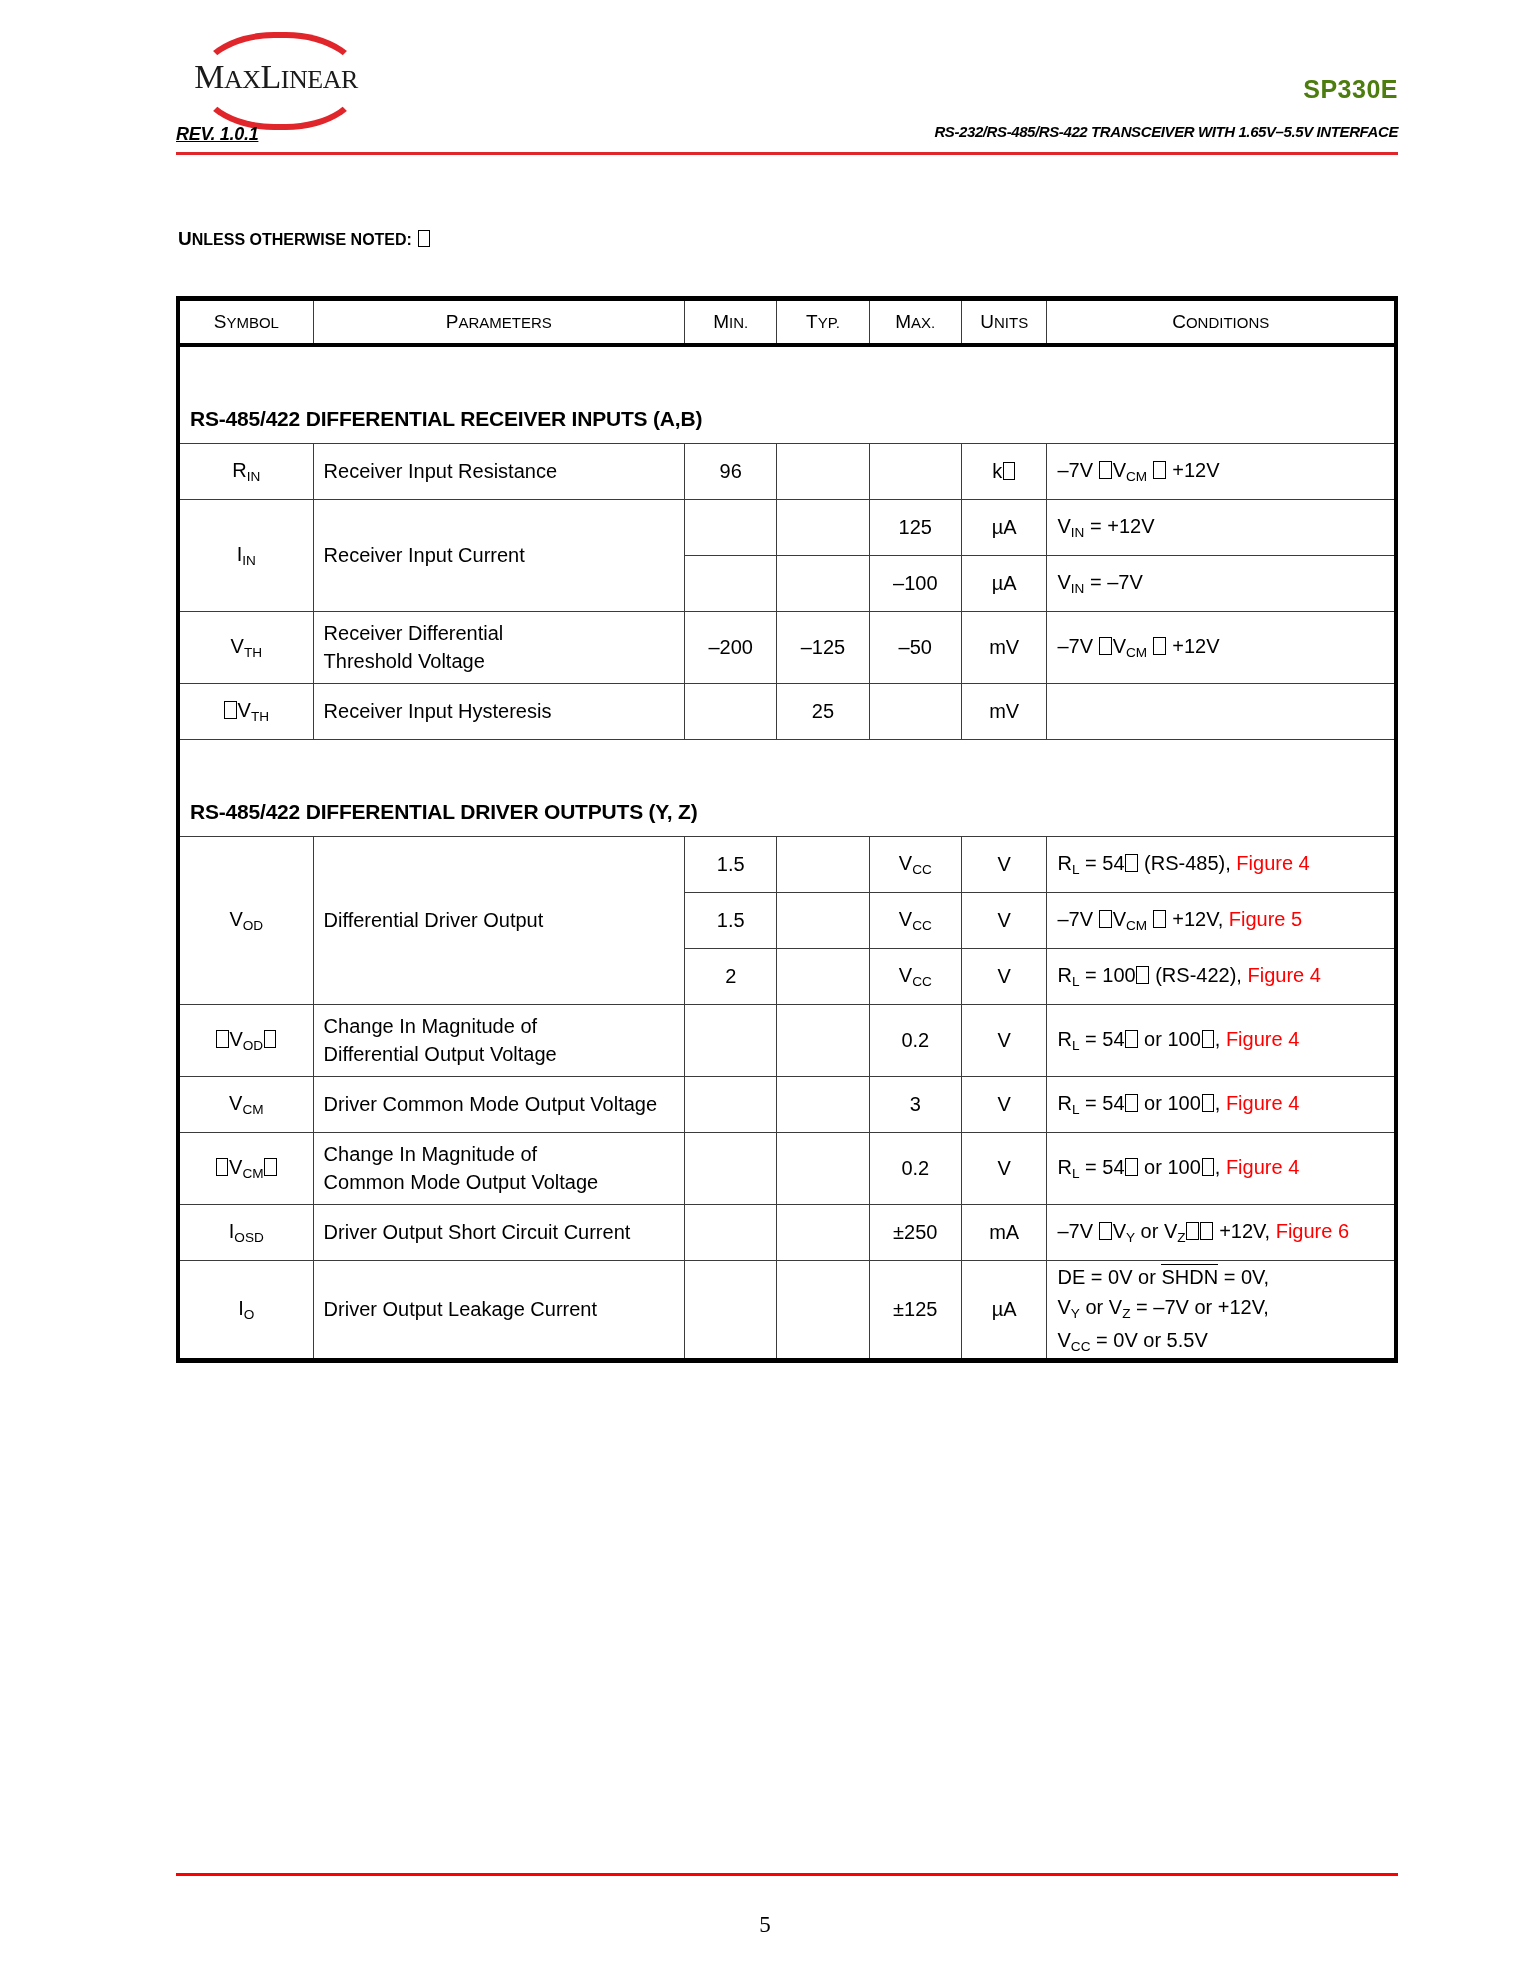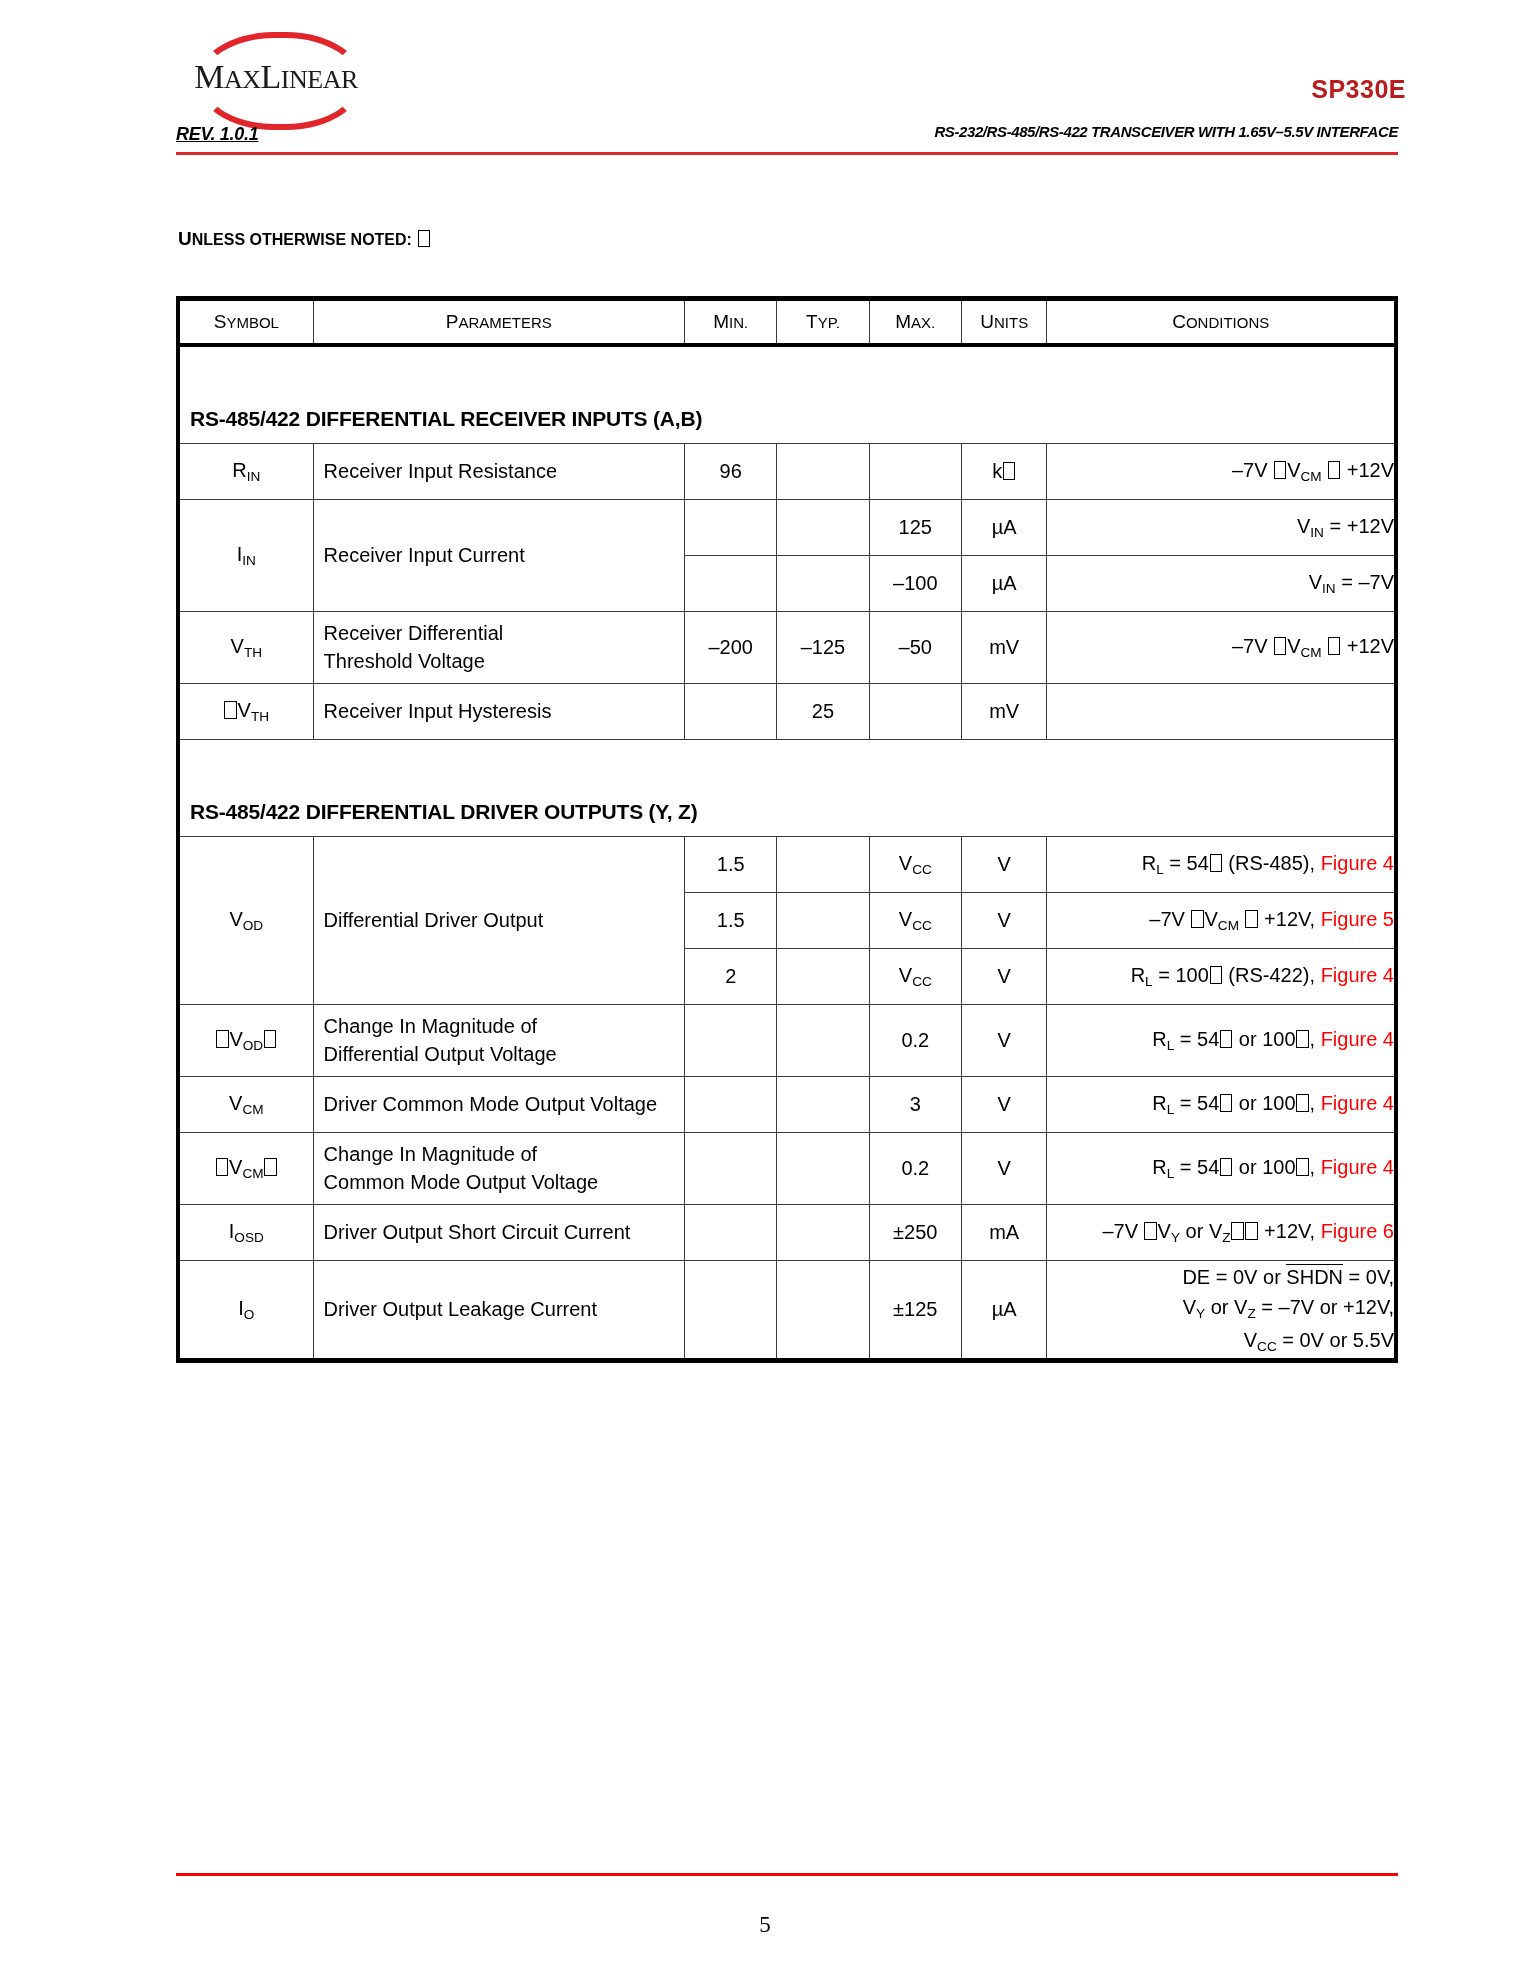--- a/index.html
+++ b/index.html
@@ -67,25 +67,25 @@
     font-size: 34px;
     letter-spacing: -0.5px;
     color: #1b1b1b;
     white-space: nowrap;
   }
   .logo-text .cap { font-size: 34px; }
   .logo-text .sc  { font-size: 26px; }
 
   .part-number {
     position: absolute;
-    right: 124px;
+    right: 132px;
     top: 75px;
     font-size: 25px;
     font-weight: bold;
-    color: #b91c1c;
+    color: #4d7c0f;
     letter-spacing: 0.5px;
   }
   .rev {
     position: absolute;
     left: 176px;
     top: 124px;
     font-size: 18px;
     font-weight: bold;
     font-style: italic;
     letter-spacing: -0.3px;
@@ -182,21 +182,21 @@
   .c-par   { width: 330px; }
   .c-min   { width: 82px; }
   .c-typ   { width: 82px; }
   .c-max   { width: 82px; }
   .c-unit  { width: 76px; }
   .c-cond  { width: 310px; }
   .sym-cell { text-align: center; font-size: 21px; }
   .par-cell { text-align: left; padding-left: 10px !important; font-size: 21px; line-height: 1.38; }
   .num-cell { text-align: center; font-size: 21px; }
   .unit-cell { text-align: center; font-size: 21px; }
-  .cond-cell { text-align: right; padding-left: 10px !important; font-size: 21px; line-height: 1.5; white-space: nowrap; }
+  .cond-cell { text-align: left; padding-left: 10px !important; font-size: 21px; line-height: 1.5; white-space: nowrap; }
 
   .section-row td {
     height: 84px;
     border-left: none;
     border-right: none;
     font-size: 21px;
     font-weight: bold;
     letter-spacing: -0.2px;
     padding-left: 10px;
     vertical-align: bottom;

